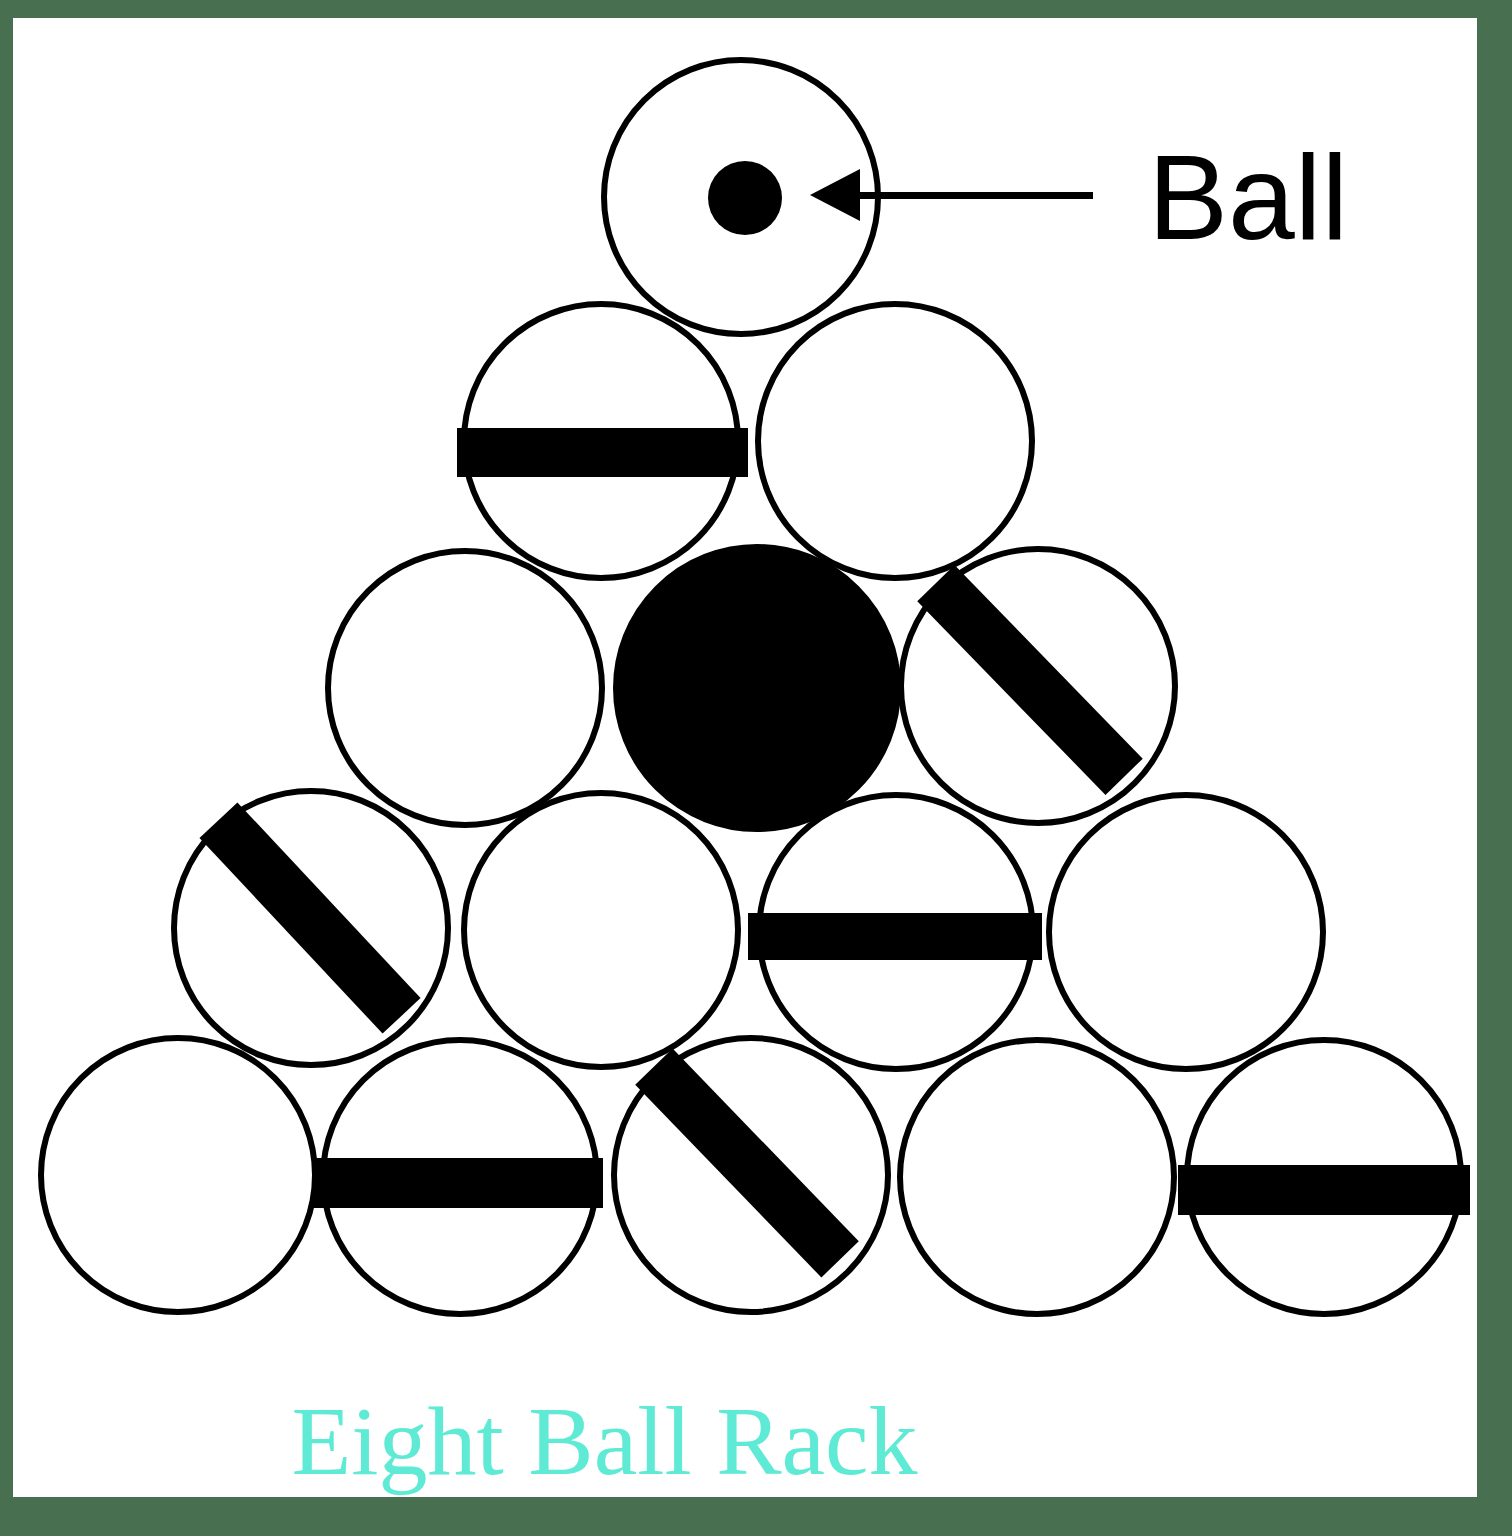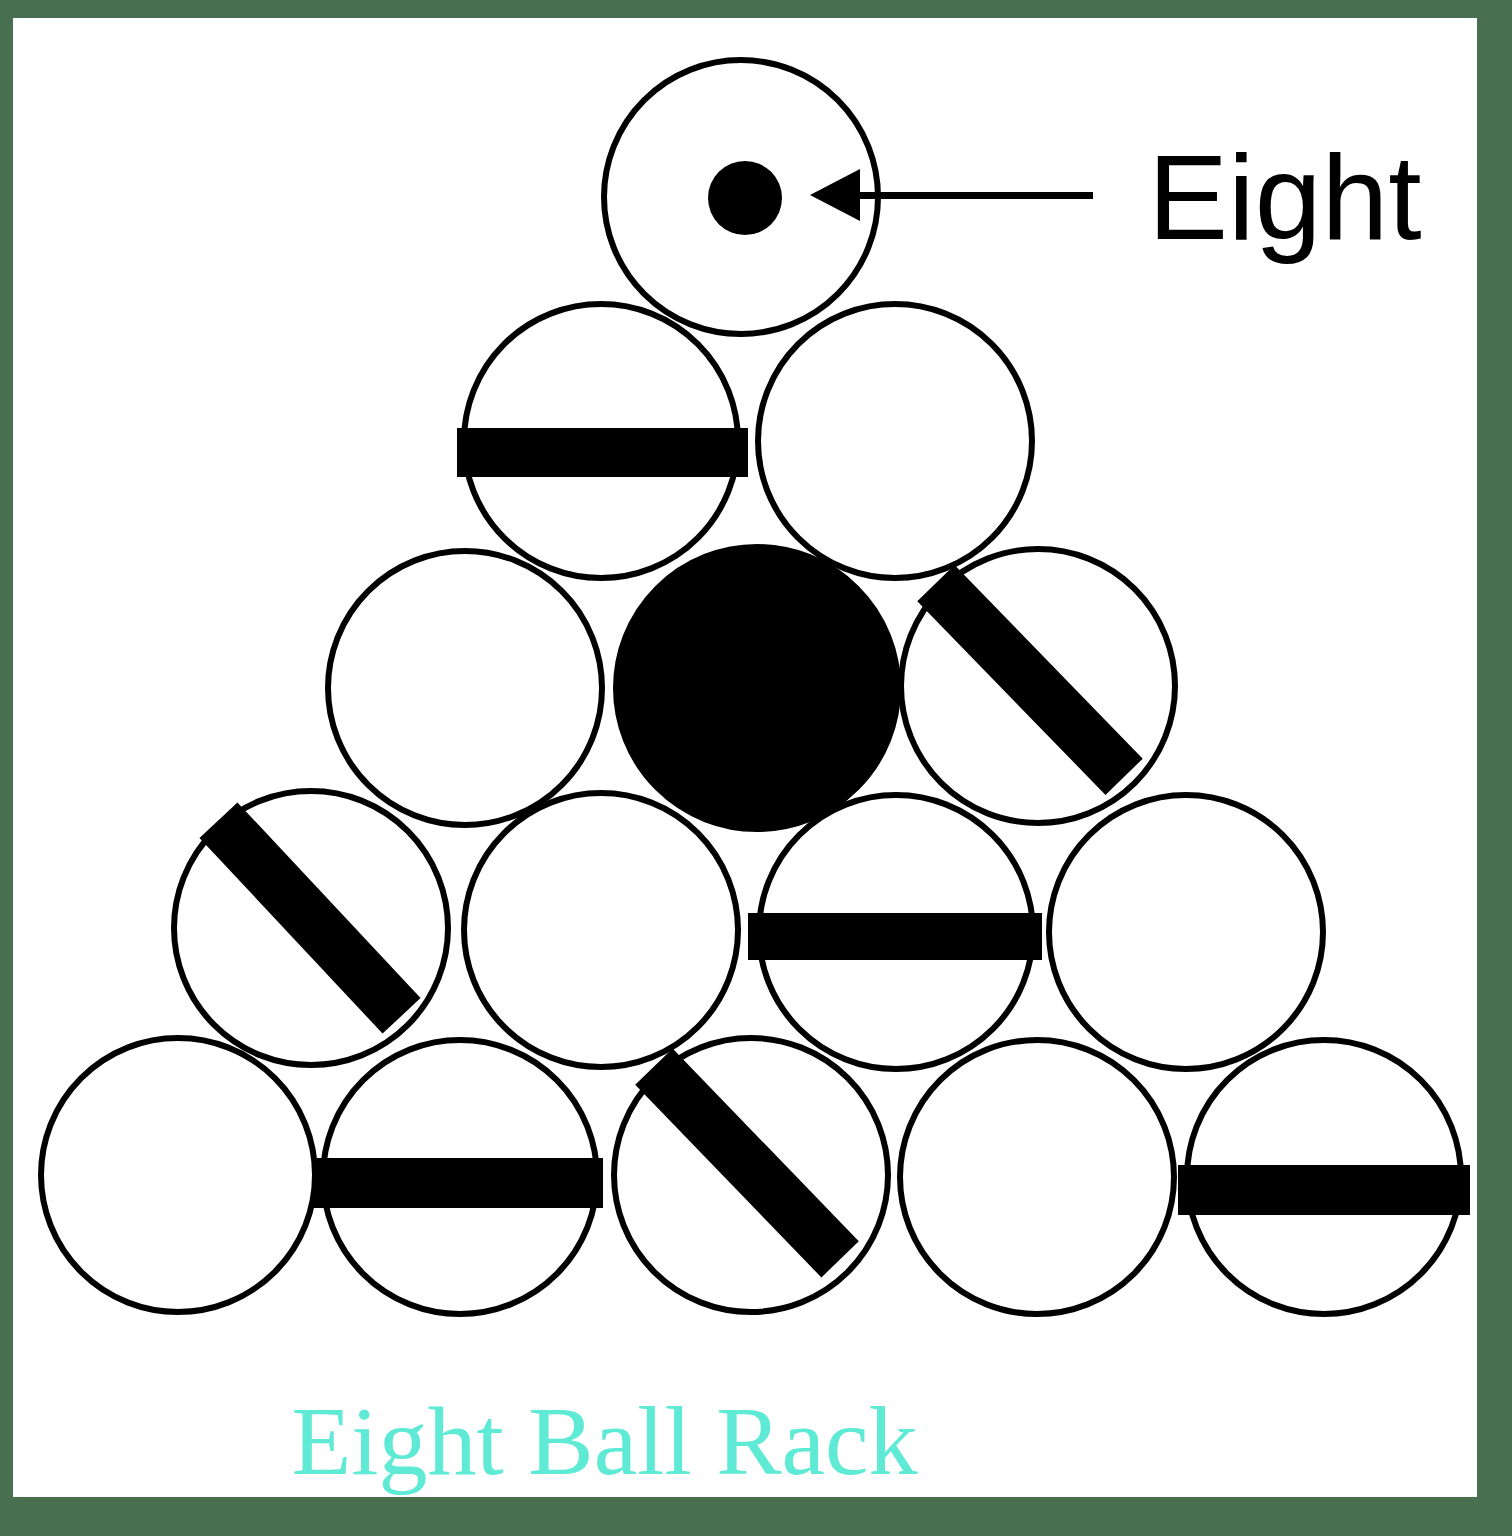--- a/index.html
+++ b/index.html
@@ -60,15 +60,15 @@
       <div class="stripe" style="background: rgb(0, 0, 0); left: 895px; top: 654px; width: 270px; height: 52px; transform: rotate(45.8deg);"></div>
       <div class="stripe" style="background: rgb(0, 0, 0); left: 176px; top: 892px; width: 268px; height: 52px; transform: rotate(46.9deg);"></div>
       <div class="stripe" style="background: rgb(0, 0, 0); left: 748px; top: 913px; width: 294px; height: 47px;"></div>
       <div class="stripe" style="background: rgb(0, 0, 0); left: 312px; top: 1158px; width: 291px; height: 50px;"></div>
       <div class="stripe" style="background: rgb(0, 0, 0); left: 613px; top: 1137px; width: 268px; height: 52px; transform: rotate(46deg);"></div>
       <div class="stripe" style="background: rgb(0, 0, 0); left: 1178px; top: 1165px; width: 292px; height: 50px;"></div>
     </div>
   <div class="abs" style="border-radius: 50%; left: 708px; top: 161px; width: 74px; height: 74px; background: rgb(0, 0, 0);"></div>
   <div class="arrow-head" style="left: 810px; top: 169px; border-top: 26px solid transparent; border-bottom: 26px solid transparent; border-right: 50px solid rgb(0, 0, 0);"></div>
   <div class="abs" style="left: 855px; top: 191.5px; width: 238px; height: 7px; background: rgb(0, 0, 0);"></div>
-  <div class="spot-label" style="left: 1148px; top: 137px; font-size: 120px; line-height: 120px; color: rgb(0, 0, 0);">Eight</div>
+  <div class="spot-label" style="left: 1148px; top: 137px; font-size: 120px; line-height: 120px; color: rgb(0, 0, 0);">Ball</div>
   <div class="title" style="left: 13px; width: 1183px; top: 1392px; font-size: 98px; line-height: 98px; color: #5eead4;">Eight Ball Rack</div>
 </div>
 
 </body></html>

